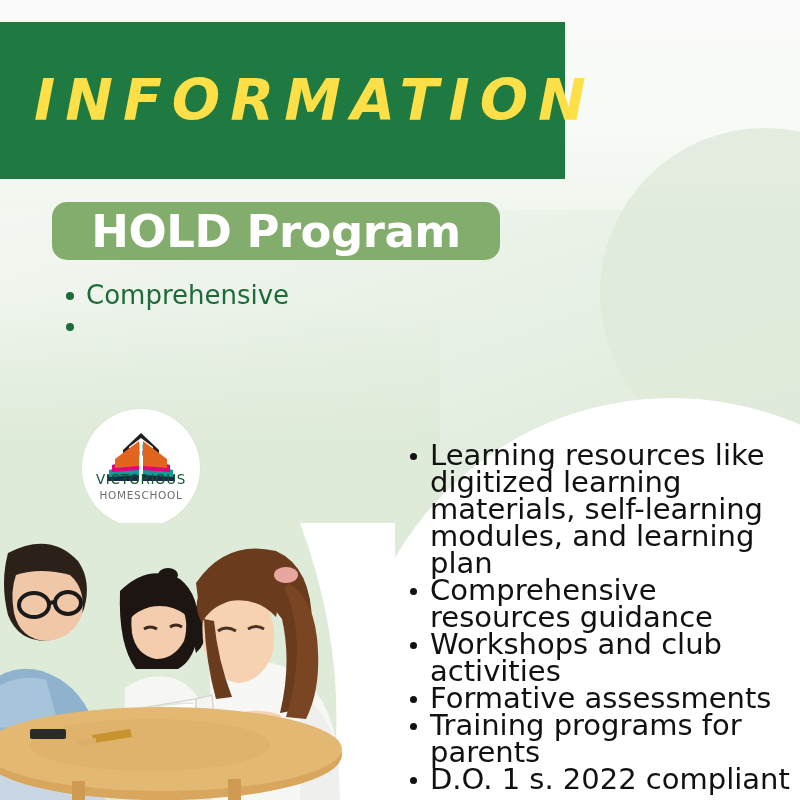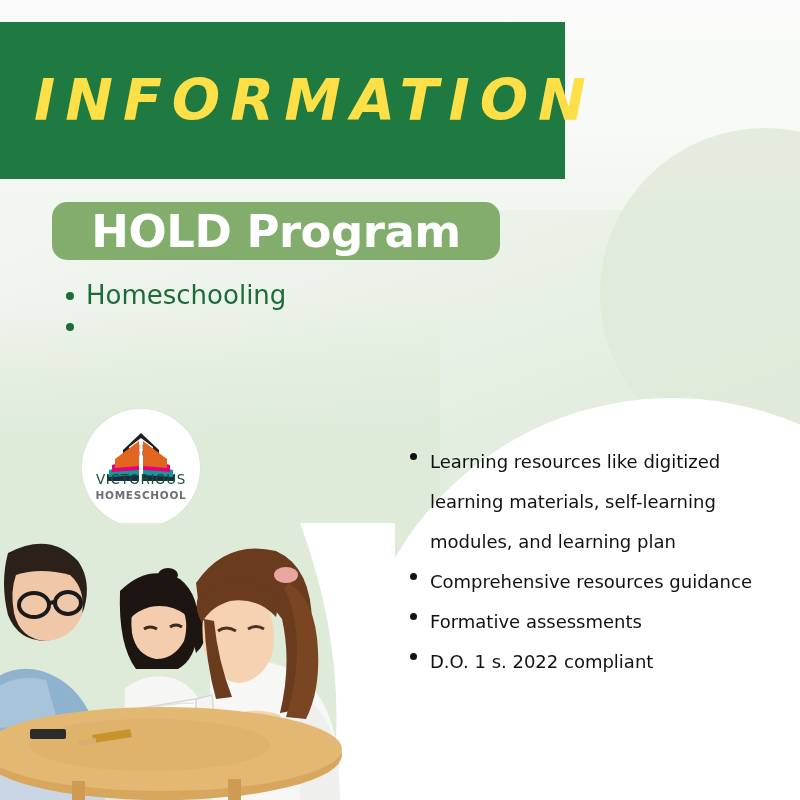--- a/index.html
+++ b/index.html
@@ -130,21 +130,21 @@
     color: #14532d;
     font-size: 13.5px;
     font-weight: normal;
     letter-spacing: .6px;
   }
   .logo-word.primary { top: 62px; }
   .logo-word.secondary {
     top: 80px;
     color: #6d6e71;
     font-size: 10.5px;
-    font-weight: bold;
+    font-weight: normal;
     letter-spacing: .7px;
   }
 
   
   .photo {
     position: absolute;
     left: 0; top: 523px;
     width: 395px; height: 277px;
     overflow: hidden;
   }
@@ -165,22 +165,22 @@
     letter-spacing: -0.3px;
   }
   .features-list {
     margin: 0;
     padding: 0;
     list-style: none;
   }
   .features-list li {
     position: relative;
     color: #111111;
-    font-size: 18px;
-    line-height: 40px;
+    font-size: 29px;
+    line-height: 27px;
     padding-left: 30px;
     margin-bottom: 0px;
   }
   .features-list li .dot {
     position: absolute;
     left: 10px;
     top: 11px;
     width: 7px;
     height: 7px;
     border-radius: 50%;
@@ -201,21 +201,21 @@
     <div class="banner-title">INFORMATION</div>
   </div>
 
   <div class="pill">
     <div class="pill-label">HOLD Program</div>
   </div>
 
   <ul class="intro-list">
     <li>
       <span class="dot"></span>
-      <span>Homeschooling</span>
+      <span>Comprehensive</span>
     </li>
     <li>
       <span class="dot"></span>
     </li>
   </ul>
 
   <div class="logo-badge">
     <svg width="118" height="118" viewBox="0 0 118 118">
 
       <path d="M41 41 L59 24 L77 41 L77 50 L71 50 L71 38 L59 29 L47 38 L47 50 L41 50 Z" fill="#231f20"></path>
@@ -328,22 +328,30 @@
       <li>
         <span class="dot"></span>
         <span>Learning resources like digitized learning materials, self-learning modules, and learning plan</span>
       </li>
       <li>
         <span class="dot"></span>
         <span>Comprehensive resources guidance</span>
       </li>
       <li>
         <span class="dot"></span>
+        <span>Workshops and club activities</span>
+      </li>
+      <li>
+        <span class="dot"></span>
         <span>Formative assessments</span>
       </li>
       <li>
         <span class="dot"></span>
+        <span>Training programs for parents</span>
+      </li>
+      <li>
+        <span class="dot"></span>
         <span>D.O. 1 s. 2022 compliant</span>
       </li>
     </ul>
   </div>
 
 </div>
 
 </body></html>

